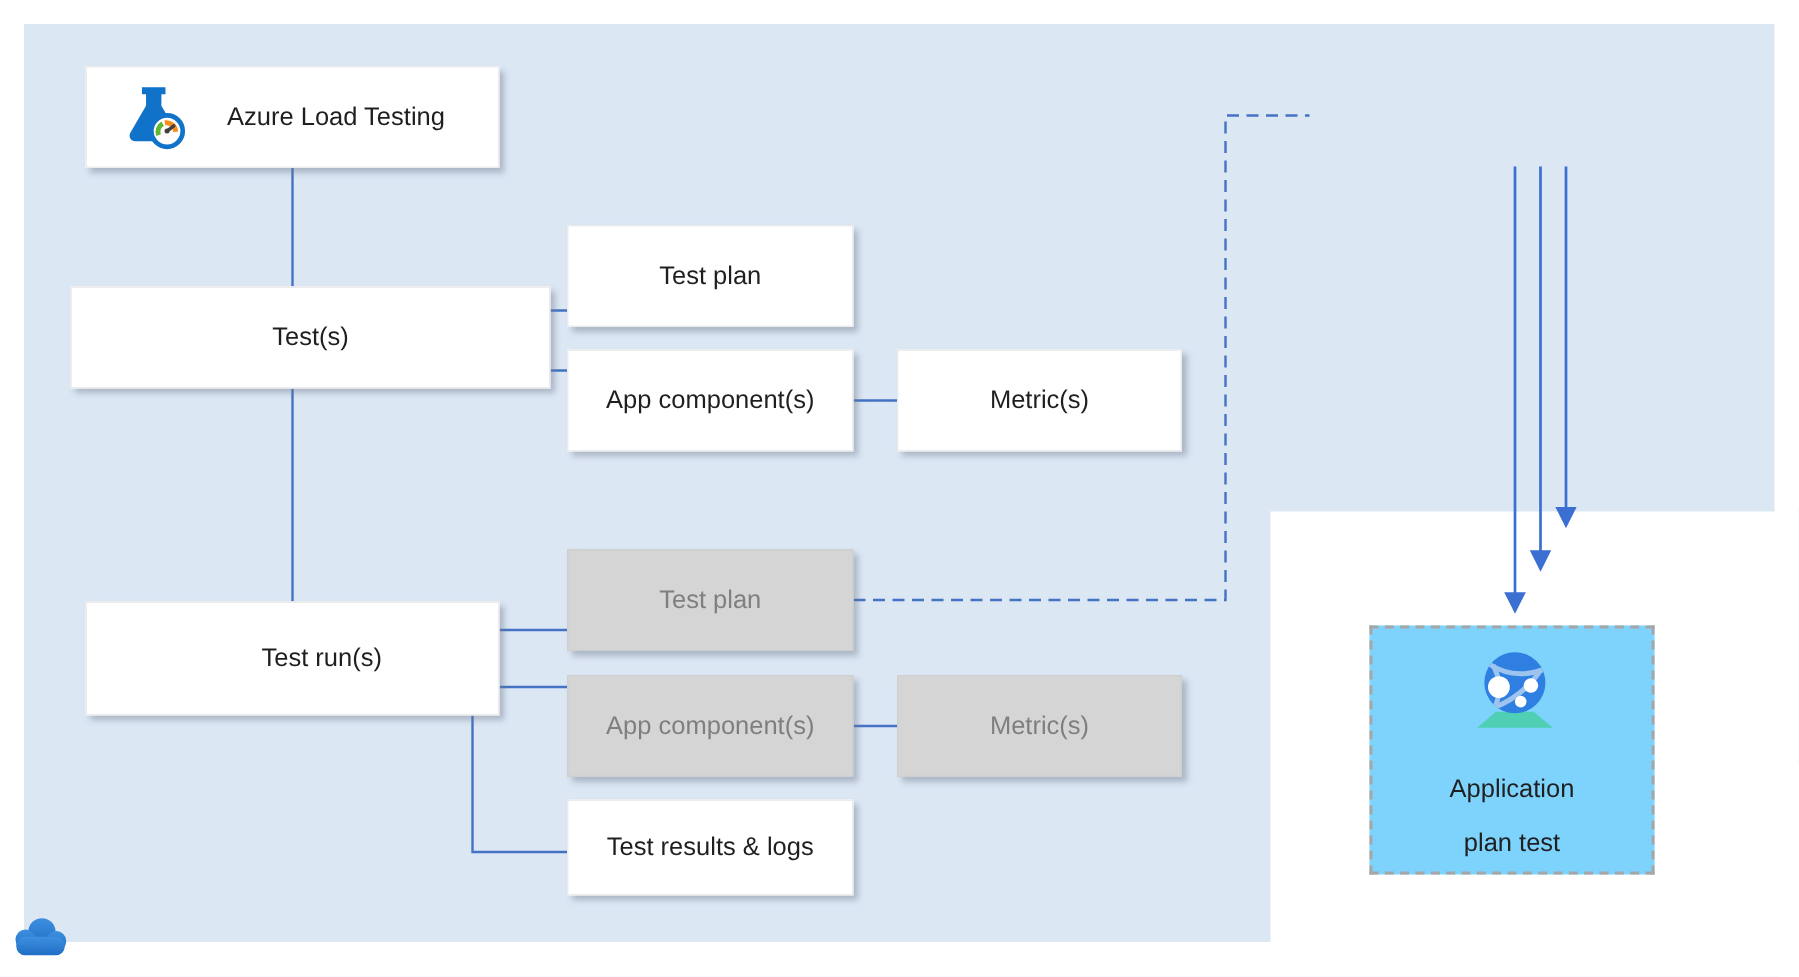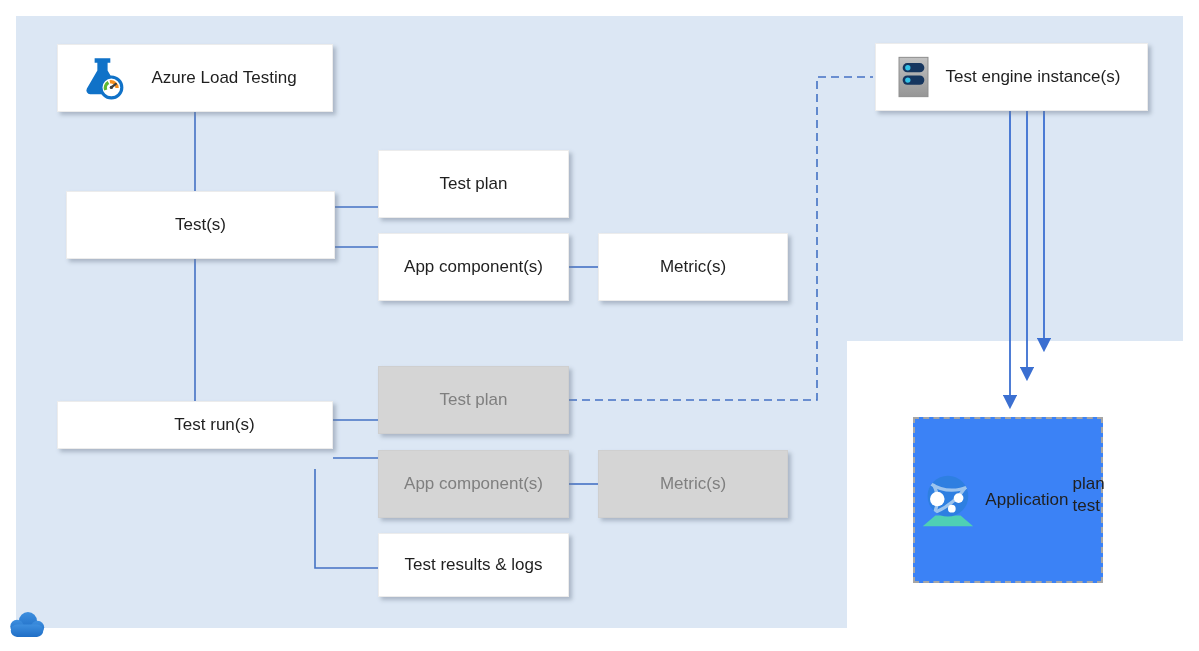--- a/index.html
+++ b/index.html
@@ -10,27 +10,27 @@
   .bg-blue{position:absolute;left:16px;top:16px;width:1167px;height:612px;background:#dce7f4;}
   .bg-cut{position:absolute;left:847px;top:341px;width:352px;height:310px;background:#ffffff;}
   .connectors{position:absolute;left:0;top:0;width:1199px;height:651px;pointer-events:none;}
   .node{
     position:absolute;background:#ffffff;
     box-shadow:3px 3px 4px rgba(110,125,145,0.45);
     border:1px solid #ececec;box-sizing:border-box;
     display:flex;align-items:center;justify-content:center;
     font-size:17px;
   }
-  .node .lbl{}
+  .node .lbl{text-align:center;}
   .node.icon-node{justify-content:flex-start;padding-left:22px;padding-right:10px;}
   .node.icon-node .lbl{flex:1;text-align:center;}
   .node.gray{background:#d5d5d5;border-color:#cfcfcf;color:#7f7f7f;}
   .node.dashed{
-    background:#3b82f6;border:2px dashed #a6a6a6;box-shadow:none;
-    flex-direction:row;gap:4px;
+    background:#7dd3fc;border:2px dashed #a6a6a6;box-shadow:none;
+    flex-direction:column;gap:24px;
   }
   .node.dashed .lbl{line-height:22px;}
   .icon{display:block;flex:0 0 auto;}
   .cloud{position:absolute;left:6px;top:609px;}
 </style>
 </head>
 <body>
 
 <div class="canvas">
 
@@ -67,54 +67,38 @@
       <path fill="#1072c8" d="M14 3 h15 v4.5 h-2.6 v7.3 l10 17.3 a3.6 3.6 0 0 1 -3.1 5.4 h-23.6 a3.6 3.6 0 0 1 -3.1 -5.4 l10 -17.3 v-7.3 h-2.6 z"></path>
       <circle cx="30" cy="31" r="10" fill="#ffffff" stroke="#1072c8" stroke-width="3"></circle>
       <path d="M24.6 33.5 A6 6 0 0 1 27.2 26.3" stroke="#5fb832" stroke-width="3.2" fill="none"></path>
       <path d="M28.6 25.7 A6 6 0 0 1 35.5 31.5" stroke="#f78f1e" stroke-width="3.2" fill="none"></path>
       <path d="M30 31 L34.3 27.6" stroke="#404040" stroke-width="2.2" stroke-linecap="round"></path>
       <circle cx="30" cy="31" r="1.6" fill="#404040"></circle>
     </svg>
     <span class="lbl">Azure Load Testing</span>
   </div>
 
-  <div class="node icon-node" style="left:875px;top:43px;width:273px;height:68px;">
-    <svg class="icon" width="31" height="42" viewBox="0 0 30 40">
-      <defs>
-        <linearGradient id="srvg" x1="0" y1="0" x2="0" y2="1">
-          <stop offset="0" stop-color="#c2c2c2"></stop>
-          <stop offset="1" stop-color="#969696"></stop>
-        </linearGradient>
-      </defs>
-      <rect x="1" y="1" width="28" height="38" fill="url(#srvg)" stroke="#8f8f8f" stroke-width="1"></rect>
-      <rect x="4.5" y="6.5" width="21" height="9" rx="4.5" fill="#16365f"></rect>
-      <circle cx="9.5" cy="11" r="2.6" fill="#35c3e8"></circle>
-      <rect x="4.5" y="18.5" width="21" height="9" rx="4.5" fill="#16365f"></rect>
-      <circle cx="9.5" cy="23" r="2.6" fill="#35c3e8"></circle>
-    </svg>
-    <span class="lbl">Test engine instance(s)</span>
-  </div>
 
-  <div class="node" style="left:66px;top:191px;width:269px;height:68px;">
+  <div class="node" style="left:47px;top:191px;width:320px;height:68px;">
     <span class="lbl">Test(s)</span>
   </div>
 
   <div class="node" style="left:378px;top:150px;width:191px;height:68px;">
     <span class="lbl">Test plan</span>
   </div>
 
   <div class="node" style="left:378px;top:233px;width:191px;height:68px;">
     <span class="lbl">App component(s)</span>
   </div>
 
   <div class="node" style="left:598px;top:233px;width:190px;height:68px;">
     <span class="lbl">Metric(s)</span>
   </div>
 
-  <div class="node" style="left:57px;top:401px;width:276px;height:48px;padding-left:39px;">
+  <div class="node" style="left:57px;top:401px;width:276px;height:76px;padding-left:39px;">
     <span class="lbl">Test run(s)</span>
   </div>
 
   <div class="node gray" style="left:378px;top:366px;width:191px;height:68px;">
     <span class="lbl">Test plan</span>
   </div>
 
   <div class="node gray" style="left:378px;top:450px;width:191px;height:68px;">
     <span class="lbl">App component(s)</span>
   </div>

